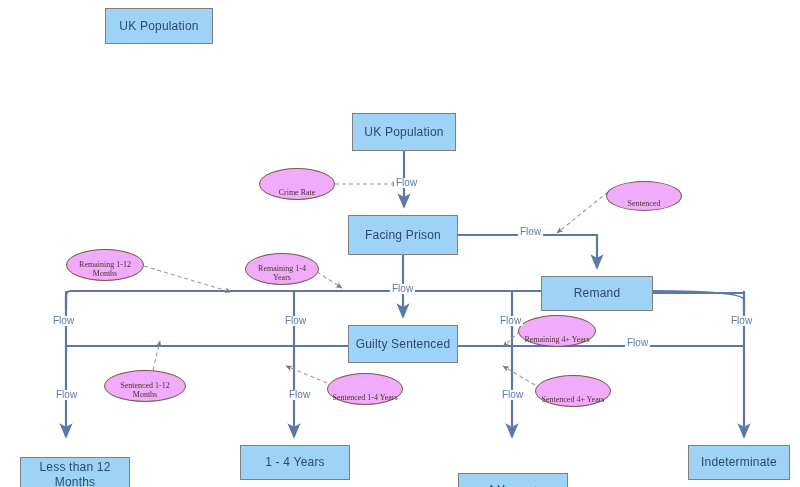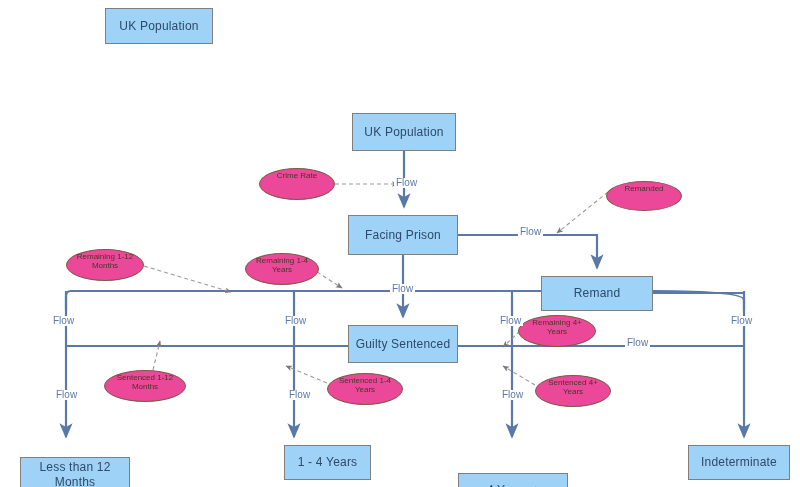--- a/index.html
+++ b/index.html
@@ -34,31 +34,32 @@
     justify-content: center;
     text-align: center;
     color: #2d4a6b;
     font-size: 12px;
     letter-spacing: 0.2px;
     line-height: 1.2;
   }
   .node-ellipse {
     position: absolute;
     box-sizing: border-box;
-    background: #ec4899;
+    background: #f0abfc;
     border: 1px solid #7a5c44;
     border-radius: 50%;
     display: flex;
-    align-items: flex-start;
+    align-items: flex-end;
     justify-content: center;
     text-align: center;
     color: #4a3527;
     font-size: 8px;
     line-height: 1.15;
     padding: 2px 3px;
+    font-family: Liberation Serif, serif;
   }
   .flow-label {
     position: absolute;
     color: #5a79a8;
     font-size: 10px;
     background: #ffffff;
     padding: 0 2px;
     white-space: nowrap;
     line-height: 1;
   }
@@ -126,35 +127,35 @@
   </div>
   <div class="node-box" style="left:541px; top:276px; width:112px; height:35px;">
     <span>Remand</span>
   </div>
   <div class="node-box" style="left:348px; top:325px; width:110px; height:38px;">
     <span>Guilty Sentenced</span>
   </div>
   <div class="node-box" style="left:20px; top:457px; width:110px; height:35px;">
     <span>Less than 12 Months</span>
   </div>
-  <div class="node-box" style="left:240px; top:445px; width:87px; height:35px;margin-left:44px;">
+  <div class="node-box" style="left:240px; top:445px; width:110px; height:35px;">
     <span>1 - 4 Years</span>
   </div>
   <div class="node-box" style="left:458px; top:445px; width:110px; height:35px;margin-top:28px;">
     <span>4 Years +</span>
   </div>
   <div class="node-box" style="left:688px; top:445px; width:102px; height:35px;">
     <span>Indeterminate</span>
   </div>
 
   <div class="node-ellipse" style="left:259px; top:168px; width:76px; height:32px;">
     <span>Crime Rate</span>
   </div>
   <div class="node-ellipse" style="left:606px; top:181px; width:76px; height:30px;">
-    <span>Remanded</span>
+    <span>Sentenced</span>
   </div>
   <div class="node-ellipse" style="left:66px; top:249px; width:78px; height:32px;">
     <span>Remaining 1-12 Months</span>
   </div>
   <div class="node-ellipse" style="left:245px; top:253px; width:74px; height:32px;">
     <span>Remaining 1-4 Years</span>
   </div>
   <div class="node-ellipse" style="left:518px; top:315px; width:78px; height:32px;">
     <span>Remaining 4+ Years</span>
   </div>

